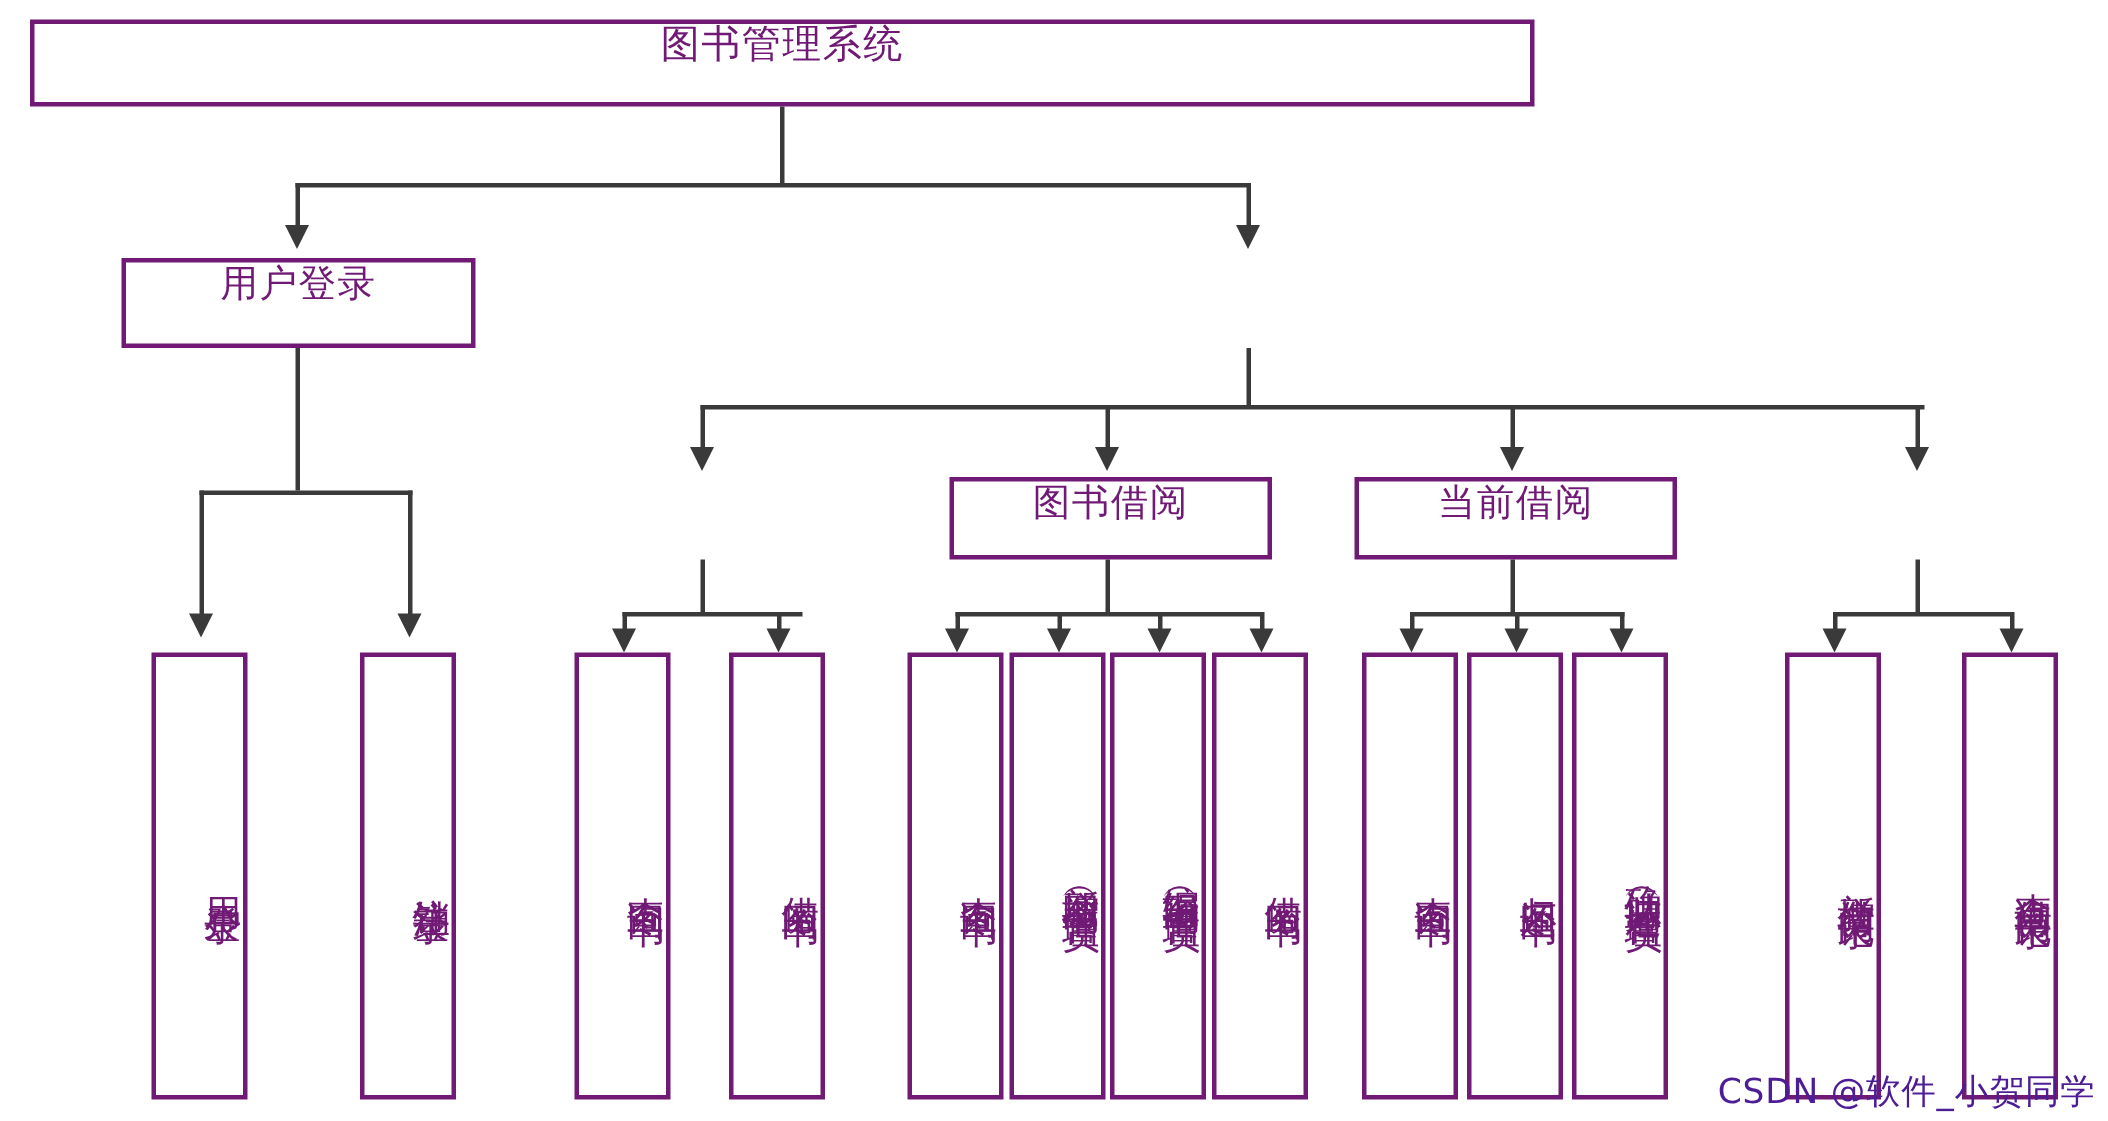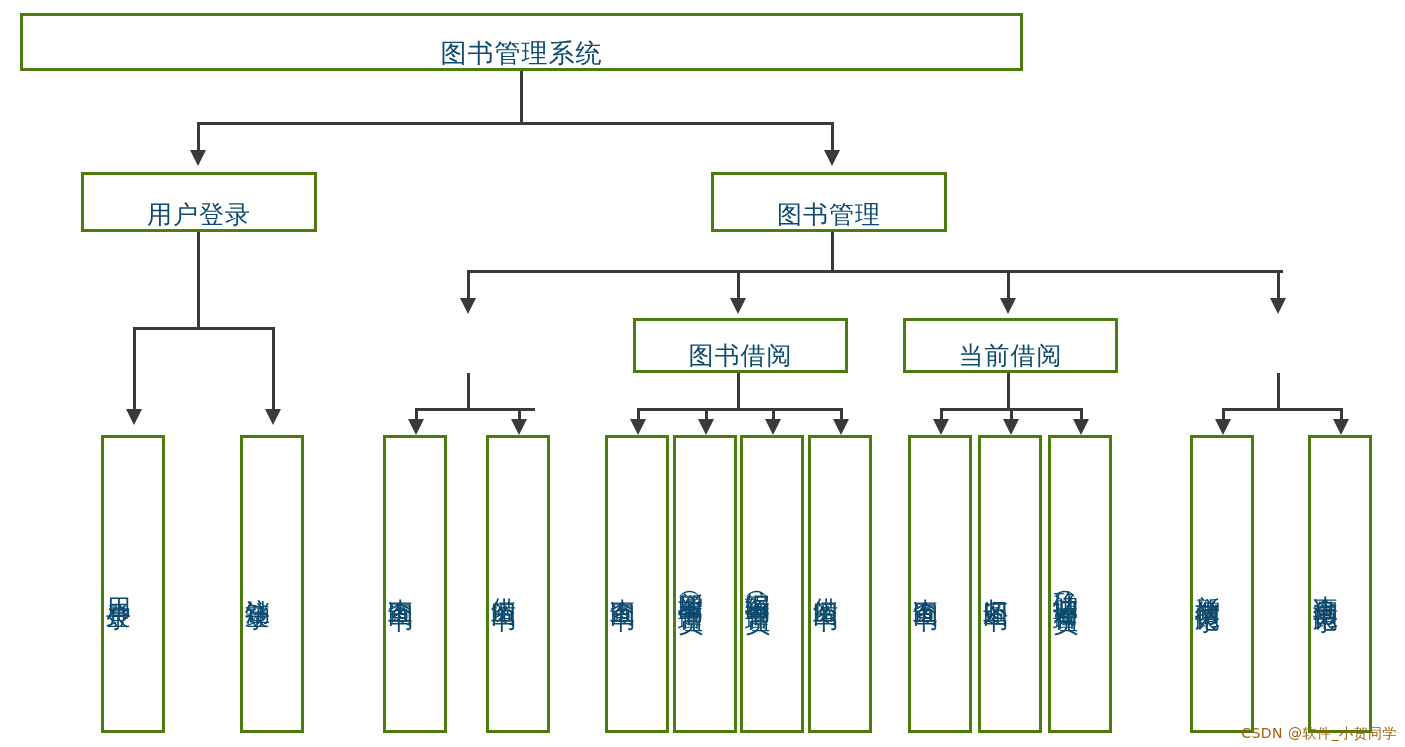--- a/index.html
+++ b/index.html
@@ -13,26 +13,26 @@
   #canvas {
     position: relative;
     width: 1405px;
     height: 747px;
     background: #ffffff;
     overflow: hidden;
   }
   .node {
     position: absolute;
     box-sizing: border-box;
-    border: 3px solid #4d7c0f;
+    border: 3px solid #701a75;
     background: #ffffff;
     display: flex;
-    align-items: flex-end;
+    align-items: flex-start;
     justify-content: center;
-    color: #0c4a6e;
+    color: #701a75;
     line-height: 1.12;
   }
   .node.horiz {
     font-size: 25px;
     letter-spacing: 1px;
   }
   .node.vert {
     writing-mode: vertical-rl;
     text-orientation: upright;
     font-size: 25px;
@@ -59,22 +59,22 @@
     width: 0;
     height: 0;
     border-left: 8px solid transparent;
     border-right: 8px solid transparent;
     border-top: 16px solid #3a3a3a;
   }
   #watermark {
     position: absolute;
     right: 8px;
     bottom: 4px;
-    font-size: 14px;
-    color: #a16207;
+    font-size: 23px;
+    color: #4c1d95;
     letter-spacing: 0.5px;
     white-space: nowrap;
     pointer-events: none;
   }
 </style>
 </head>
 <body>
 
 <div id="canvas">
 
@@ -86,23 +86,20 @@
 
   <div class="link h" style="left:197px; top:122px; width:637px;"></div>
 
   <div class="link v" style="left:197px; top:122px; height:30px;"></div>
   <div class="arrow" style="left:190px; top:150px;"></div>
   <div class="link v" style="left:831px; top:122px; height:30px;"></div>
   <div class="arrow" style="left:824px; top:150px;"></div>
 
   <div class="node horiz" style="left:81px; top:172px; width:236px; height:60px;">
     <span>用户登录</span>
-  </div>
-  <div class="node horiz" style="left:711px; top:172px; width:236px; height:60px;">
-    <span>图书管理</span>
   </div>
 
   <div class="link v" style="left:197px; top:232px; height:95px;"></div>
   <div class="link h" style="left:133px; top:327px; width:142px;"></div>
   <div class="link v" style="left:133px; top:327px; height:84px;"></div>
   <div class="arrow" style="left:126px; top:409px;"></div>
   <div class="link v" style="left:272px; top:327px; height:84px;"></div>
   <div class="arrow" style="left:265px; top:409px;"></div>
 
   <div class="link v" style="left:831px; top:232px; height:38px;"></div>

